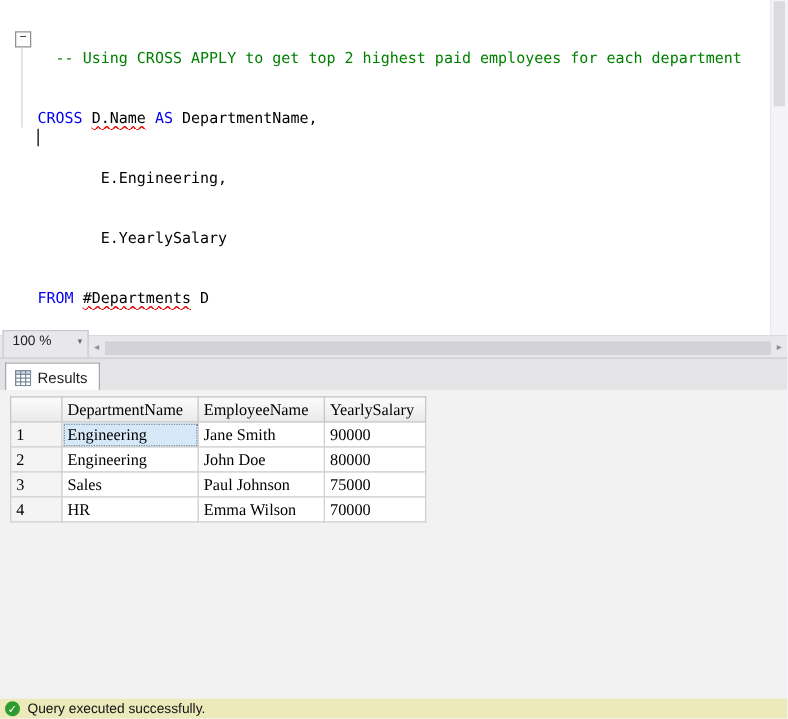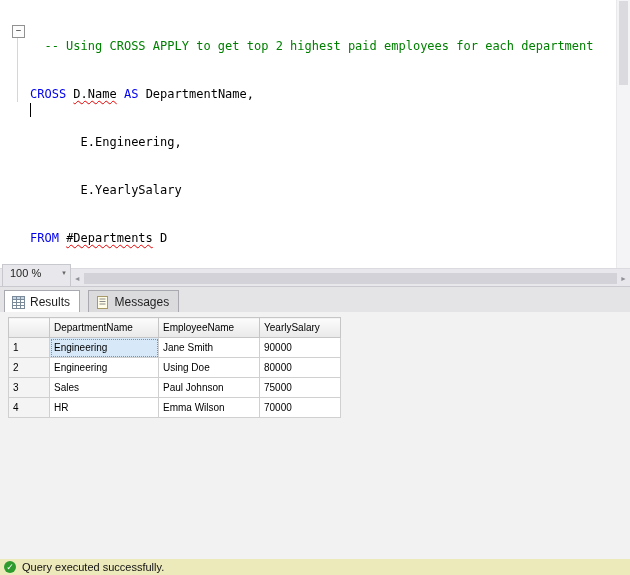--- a/index.html
+++ b/index.html
@@ -36,21 +36,21 @@
   
   .tabbar{position:absolute;left:0;top:286px;width:630px;height:26px;background:#E4E4E7;
           border-top:1px solid #C9C9CF;padding-top:3px;}
   .tab{display:inline-flex;align-items:center;gap:5px;height:22px;padding:0 9px 0 7px;margin-left:4px;
        font-size:12px;color:#1E1E1E;background:#DBDBDE;border:1px solid #A9A9B0;vertical-align:top;cursor:default;}
   .tab.active{background:#FFFFFF;border-bottom-color:#FFFFFF;}
   .tab .icon{display:inline-flex;}
 
   
   .results{position:absolute;left:0;top:312px;width:630px;height:247px;background:#F2F2F2;}
-  table.grid{border-collapse:collapse;margin:5px 0 0 8px;font-size:10px;table-layout:fixed;}
+  table.grid{border-collapse:collapse;margin:5px 0 0 8px;font-size:13px;table-layout:fixed;font-family:Liberation Serif, serif;}
   .grid th,.grid td{border:1px solid #D0D0D0;height:19px;padding:0 4px;text-align:left;
                     font-weight:normal;background:#FFF;overflow:hidden;}
   .grid th{background:linear-gradient(#FCFCFC,#E9E9E9);border-color:#C6C6C6;color:#000;}
   .grid th.corner{width:32px;}
   .grid th.c1{width:100px;}
   .grid th.c2{width:92px;}
   .grid th.c3{width:72px;margin-left:12px;}
   .grid td.rownum{background:#F4F4F4;}
   .grid td.sel{background:#D7E9F9;outline:1px dotted #7A93A9;outline-offset:-2px;}
 
@@ -103,31 +103,20 @@
           <rect x="0.5" y="0.5" width="12" height="12" fill="#FFFFFF" stroke="#7A8A99"></rect>
           <rect x="0.5" y="0.5" width="12" height="3" fill="#C7D6E5" stroke="#7A8A99"></rect>
           <line x1="4.5" y1="0.5" x2="4.5" y2="12.5" stroke="#7A8A99"></line>
           <line x1="8.5" y1="0.5" x2="8.5" y2="12.5" stroke="#7A8A99"></line>
           <line x1="0.5" y1="6.5" x2="12.5" y2="6.5" stroke="#7A8A99"></line>
           <line x1="0.5" y1="9.5" x2="12.5" y2="9.5" stroke="#7A8A99"></line>
         </svg>
       </span>
       <span>Results</span>
     </div>
-    <div class="tab">
-      <span class="icon">
-        <svg width="13" height="13" viewBox="0 0 13 13">
-          <rect x="1.5" y="0.5" width="10" height="12" fill="#FFFDE7" stroke="#A89968"></rect>
-          <line x1="3.5" y1="3" x2="9.5" y2="3" stroke="#8A8A8A"></line>
-          <line x1="3.5" y1="5.5" x2="9.5" y2="5.5" stroke="#8A8A8A"></line>
-          <line x1="3.5" y1="8" x2="9.5" y2="8" stroke="#8A8A8A"></line>
-        </svg>
-      </span>
-      <span>Messages</span>
-    </div>
   </div>
 
   <div class="results">
     <table class="grid">
       <thead>
         <tr>
           <th class="corner"></th>
           <th class="c1">DepartmentName</th>
           <th class="c2">EmployeeName</th>
           <th class="c3">YearlySalary</th>
@@ -136,21 +125,21 @@
       <tbody>
         <tr>
           <td class="rownum">1</td>
           <td class="sel">Engineering</td>
           <td>Jane Smith</td>
           <td>90000</td>
         </tr>
         <tr>
           <td class="rownum">2</td>
           <td>Engineering</td>
-          <td>Using Doe</td>
+          <td>John Doe</td>
           <td>80000</td>
         </tr>
         <tr>
           <td class="rownum">3</td>
           <td>Sales</td>
           <td>Paul Johnson</td>
           <td>75000</td>
         </tr>
         <tr>
           <td class="rownum">4</td>

